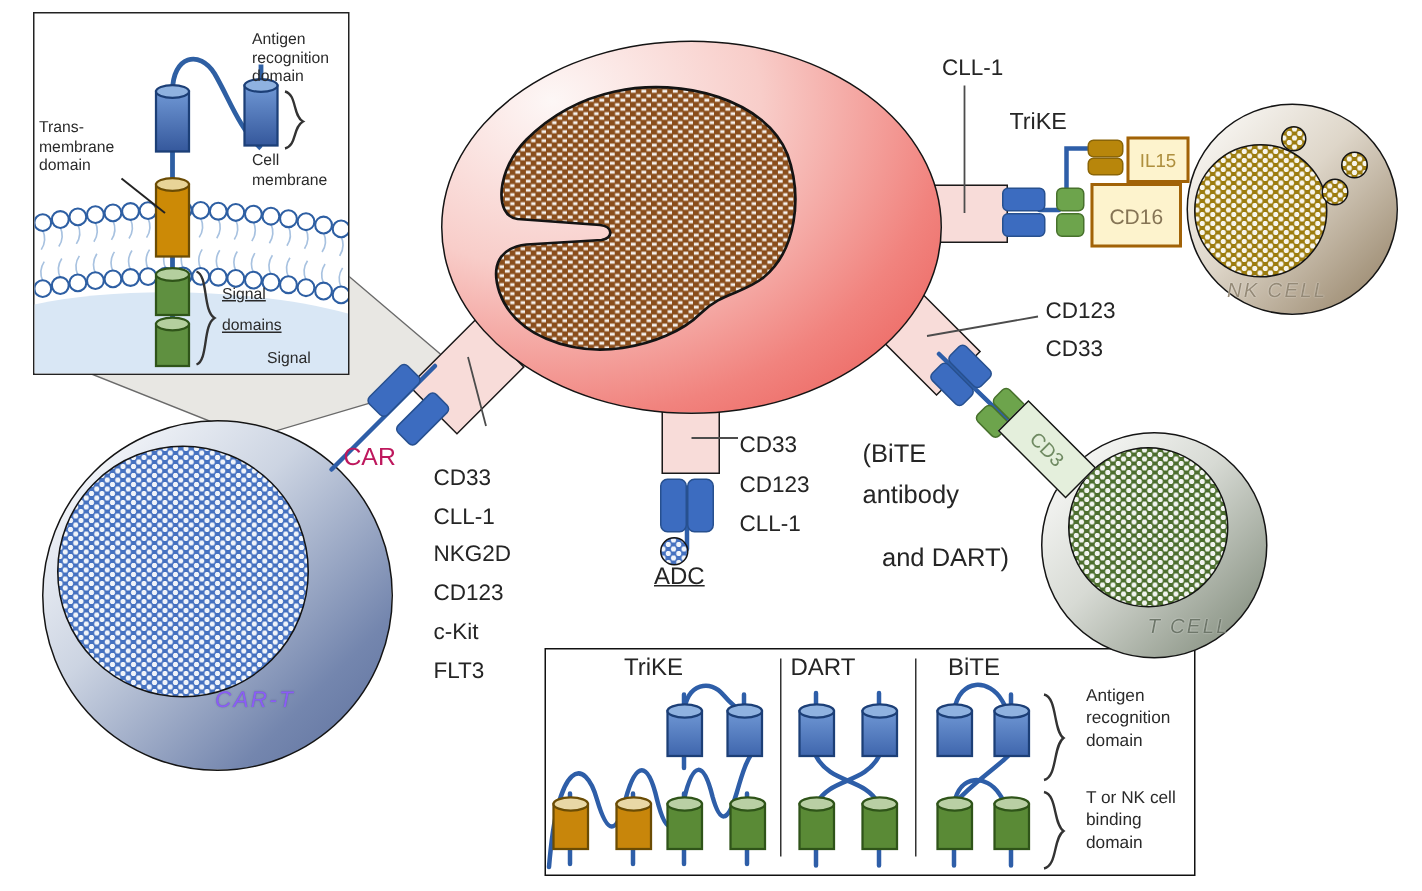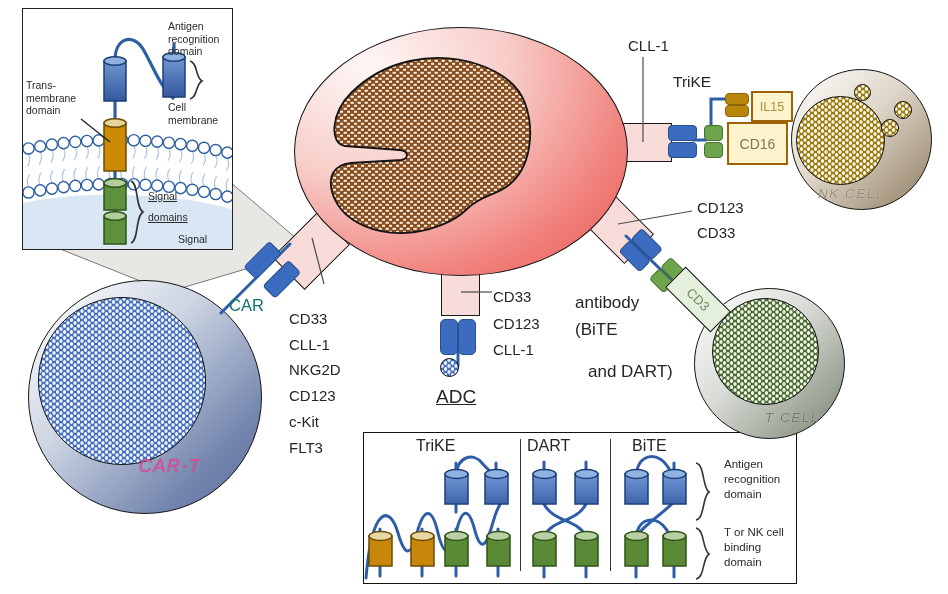--- a/index.html
+++ b/index.html
@@ -161,21 +161,21 @@
         <rect width="7" height="6" fill="#8a4e1c"></rect>
         <rect x="0.6" y="0.8" width="3.2" height="2" fill="#fff" opacity="0.92"></rect>
         <rect x="4.1" y="3.8" width="3.2" height="2" fill="#fff" opacity="0.92"></rect>
       </pattern>
     </defs>
     <path d="M95,8 C140,-2 196,14 210,50 C220,78 216,114 194,132 C180,143 166,142 152,156 C140,168 120,176 100,179 C64,184 28,170 18,142 C12,124 18,112 36,110 L86,107 C94,106 94,98 85,97 L30,93 C14,91 16,60 36,40 C52,24 72,13 95,8 Z" fill="url(#wv)" stroke="#141414" stroke-width="1.8"></path>
   </svg>
 
   <div class="cell" id="car-cell"></div>
   <div class="weave blue" style="left:38px;top:297px;width:166px;height:166px;"></div>
-  <div class="cellname" style="left:110px;top:453px;width:120px;text-align:center;font-size:18px;line-height:27px;color:#ec4899;text-shadow:0 0 1px rgba(60,75,110,.6);">
+  <div class="cellname" style="left:110px;top:453px;width:120px;text-align:center;font-size:15px;line-height:27px;color:#8b5cf6;text-shadow:0 0 1px rgba(60,75,110,.6);">
     <div>CAR-T</div>
   </div>
 
   <div class="cell" id="nk-cell"></div>
   <div class="weave gold" style="left:796px;top:96px;width:87px;height:87px;"></div>
   <div class="weave gold" style="left:854px;top:84px;width:15px;height:15px;"></div>
   <div class="weave gold" style="left:894px;top:101px;width:16px;height:16px;"></div>
   <div class="weave gold" style="left:881px;top:119px;width:16px;height:16px;"></div>
   <div class="cellname" style="left:818px;top:186px;font-size:13.5px;color:#958a77;text-shadow:0 0 1px rgba(255,255,255,.8);">NK CELL</div>
 
@@ -228,33 +228,33 @@
   <div class="pill" style="left:458px;top:319px;width:16px;height:34px;border-radius:5px;"></div>
   <div class="weave blue" style="left:440px;top:358px;width:17px;height:17px;z-index:5;"></div>
 
   <div class="lbl" style="left:628px;top:37px;">CLL-1</div>
   <div class="lbl" style="left:673px;top:73px;font-size:15.5px;">TriKE</div>
 
   <div class="lbl" style="left:697px;top:199px;">CD123</div>
   <div class="lbl" style="left:697px;top:224px;">CD33</div>
 
   <div class="lbl" style="left:575px;top:290px;font-size:17px;line-height:26.5px;">
+    <div>(BiTE</div>
     <div>antibody</div>
-    <div>(BiTE</div>
     <div style="padding-left:13px;margin-top:16px;">and DART)</div>
   </div>
 
   <div class="lbl" style="left:493px;top:284px;line-height:26.5px;">
     <div>CD33</div>
       <div>CD123</div>
       <div>CLL-1</div>
   </div>
-  <div class="lbl" style="left:436px;top:386px;font-size:19px;text-decoration:underline;">ADC</div>
-
-  <div class="lbl" style="left:229px;top:296px;font-size:16.5px;color:#0f766e;">CAR</div>
+  <div class="lbl" style="left:436px;top:376px;font-size:16px;text-decoration:underline;">ADC</div>
+
+  <div class="lbl" style="left:229px;top:296px;font-size:16.5px;color:#be185d;">CAR</div>
   <div class="lbl" style="left:289px;top:306px;line-height:25.7px;">
     <div>CD33</div>
       <div>CLL-1</div>
       <div>NKG2D</div>
     <div>CD123</div>
       <div>c-Kit</div>
       <div>FLT3</div>
   </div>
 
   <div class="abs" id="inset">

